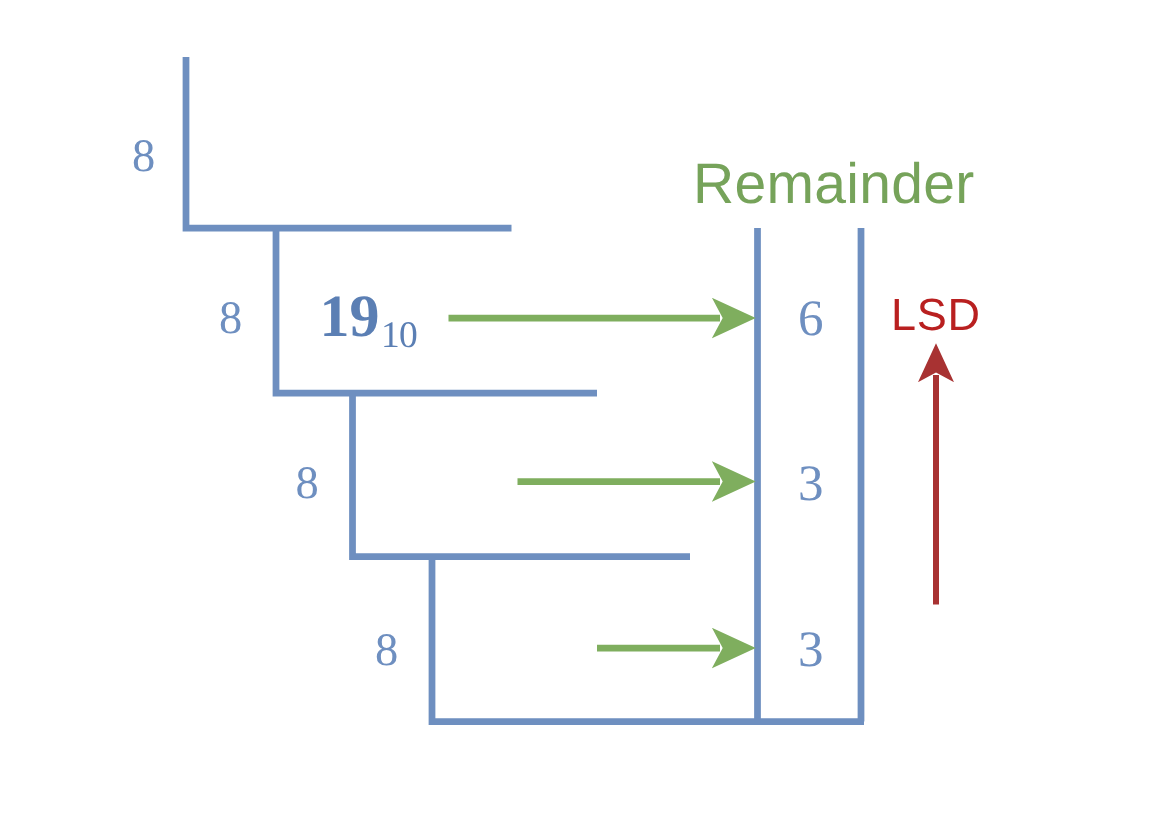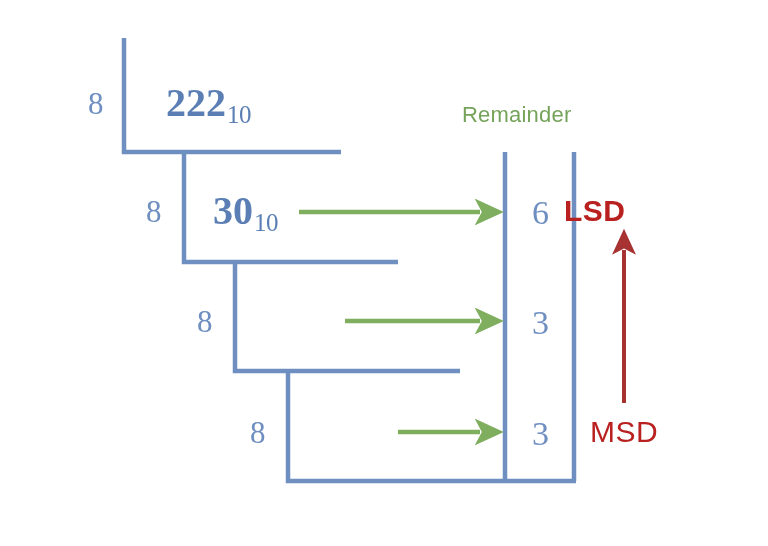--- a/index.html
+++ b/index.html
@@ -43,21 +43,21 @@
     letter-spacing: -0.5px;
   }
   .remdigit {
     font-family: "Liberation Serif", serif;
     font-size: 34px;
     color: #6e8fc0;
     font-weight: 400;
   }
   .remainder-label {
     font-family: "Liberation Sans", sans-serif;
-    font-size: 22px;
+    font-size: 38px;
     color: #76a35a;
     font-weight: 400;
     letter-spacing: 0.2px;
   }
   .sd-label {
     font-family: "Liberation Sans", sans-serif;
     font-size: 30px;
     color: #b92020;
     font-weight: 400;
     letter-spacing: 0.5px;
@@ -108,29 +108,25 @@
       </marker>
     </defs>
     <line x1="624" y1="403" x2="624" y2="250" stroke="#a83232" stroke-width="4" marker-end="url(#rtip)"></line>
   </svg>
 
   <div class="txt divisor" style="left:88px;  top:88px;">8</div>
   <div class="txt divisor" style="left:146px; top:196px;">8</div>
   <div class="txt divisor" style="left:197px; top:306px;">8</div>
   <div class="txt divisor" style="left:250px; top:417px;">8</div>
 
-  <div class="txt dividend" style="left:166px; top:83px;">
-    <span>222</span><span class="sub">10</span>
-  </div>
   <div class="txt dividend" style="left:213px; top:191px;">
-    <span>30</span><span class="sub">10</span>
+    <span>19</span><span class="sub">10</span>
   </div>
 
   <div class="txt remainder-label" style="left:462px; top:104px;">Remainder</div>
 
   <div class="txt remdigit" style="left:532px; top:196px;">6</div>
   <div class="txt remdigit" style="left:532px; top:306px;">3</div>
   <div class="txt remdigit" style="left:532px; top:417px;">3</div>
 
-  <div class="txt sd-label" style="left:564px; top:196px;font-weight:bold;">LSD</div>
-  <div class="txt sd-label" style="left:590px; top:417px;">MSD</div>
+  <div class="txt sd-label" style="left:594px; top:196px;">LSD</div>
 
 </div>
 
 </body></html>

